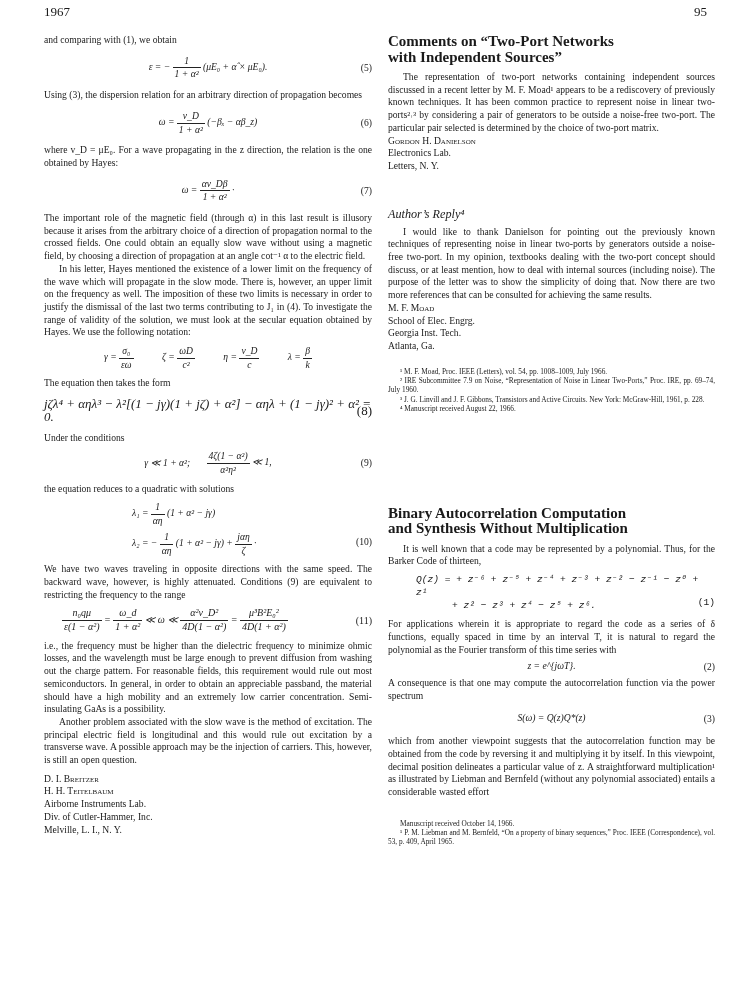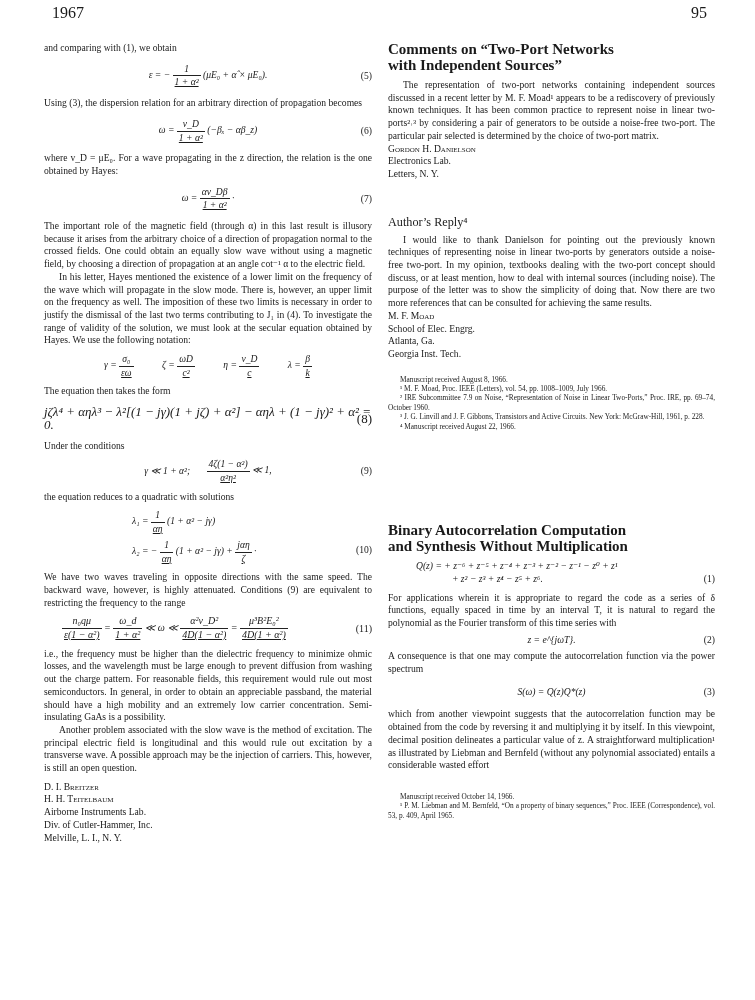--- a/index.html
+++ b/index.html
@@ -1,35 +1,35 @@
 <!DOCTYPE html>
 <html><head>
 <meta charset="utf-8">
 <style>
   html,body{margin:0;padding:0;background:#ffffff;}
   body{width:755px;height:1000px;position:relative;overflow:hidden;
        font-family:"Liberation Serif","DejaVu Serif",serif;color:#1a1a1a;}
-  .hdr{position:absolute;top:4px;left:52px;right:44px;height:14px;font-size:16px;}
+  .hdr{position:absolute;top:4px;left:44px;right:44px;height:14px;font-size:13px;}
   .hdr .l{position:absolute;left:0;top:0;}
   .hdr .c{position:absolute;left:0;right:0;text-align:center;letter-spacing:.3px;}
   .hdr .r{position:absolute;right:4px;top:0;}
-  .col{position:absolute;font-size:9.6px;line-height:12.7px;text-align:justify;margin-top:8px;}
+  .col{position:absolute;font-size:9.6px;line-height:12.7px;text-align:justify;}
   .left{left:44px;top:34px;width:328px;}
   .right{left:388px;top:34px;width:327px;}
   p{margin:0;}
   .ind{text-indent:15px;}
   .eq{position:relative;height:auto;margin:6px 0;text-align:center;font-style:italic;}
   .eq .num{position:absolute;right:0;top:50%;transform:translateY(-50%);font-style:normal;}
   .frac{display:inline-block;vertical-align:middle;text-align:center;}
   .frac .n{display:block;border-bottom:1px solid #222;padding:0 2px;}
-  .frac .d{display:block;padding:0 2px;text-decoration:underline;}
+  .frac .d{display:block;padding:0 2px;}
   .sig{text-align:left;line-height:12.7px;}
   .sc{font-variant:small-caps;}
   .title{font-weight:bold;font-size:15px;line-height:15.5px;text-align:left;margin:0 0 6px 0;}
-  .ititle{font-size:12.2px;line-height:15px;text-align:left;margin:0 0 4px 0;}
+  .ititle{font-style:italic;font-size:12.2px;line-height:15px;text-align:left;margin:0 0 4px 0;}
   .fn{font-size:7.3px;line-height:9.4px;}
   .fn p{text-indent:12px;}
   .polyl{text-align:left;font-style:italic;padding-left:28px;}
 </style>
 </head>
 <body>
 
 <div class="hdr">
   <span class="l">1967</span>
   <span class="r">95</span>
@@ -137,35 +137,35 @@
     <div class="sc">Gordon H. Danielson</div>
     <div>Electronics Lab.</div>
     <div>Letters, N. Y.</div>
   </div>
 
   <div class="ititle" style="margin-top:34px;">Author’s Reply⁴</div>
   <p class="ind">I would like to thank Danielson for pointing out the previously known techniques of representing noise in linear two-ports by generators outside a noise-free two-port. In my opinion, textbooks dealing with the two-port concept should discuss, or at least mention, how to deal with internal sources (including noise). The purpose of the letter was to show the simplicity of doing that. Now there are two more references that can be consulted for achieving the same results.</p>
   <div class="sig">
     <div class="sc">M. F. Moad</div>
     <div>School of Elec. Engrg.</div>
+    <div>Georgia Inst. Tech.</div>
     <div>Atlanta, Ga.</div>
-    <div>Georgia Inst. Tech.</div>
   </div>
 
   <div class="fn" style="margin-top:14px;">
-    <p>Manuscript received August 8, 1966.</p>
     <p>¹ M. F. Moad, Proc. IEEE (Letters), vol. 54, pp. 1008–1009, July 1966.</p>
-    <p>² IRE Subcommittee 7.9 on Noise, “Representation of Noise in Linear Two-Ports,” Proc. IRE, pp. 69–74, October 1960.</p>
+    <p>² IRE Subcommittee 7.9 on Noise, “Representation of Noise in Linear Two-Ports,” Proc. IRE, pp. 69–74, July 1960.</p>
     <p>³ J. G. Linvill and J. F. Gibbons, Transistors and Active Circuits. New York: McGraw-Hill, 1961, p. 228.</p>
     <p>⁴ Manuscript received August 22, 1966.</p>
   </div>
 
   <div class="title" style="margin-top:92px;width:240px;">Binary Autocorrelation Computation and Synthesis Without Multiplication</div>
+  <p class="ind">It is well known that a code may be represented by a polynomial. Thus, for the Barker Code of thirteen,</p>
 
-  <div class="eq" style="margin:6px 0;">
+  <div class="eq" style="margin:6px 0;font-family:Liberation Mono, monospace;">
     <div class="polyl">Q(z) = + z⁻⁶ + z⁻⁵ + z⁻⁴ + z⁻³ + z⁻² − z⁻¹ − z⁰ + z¹</div>
     <div class="polyl" style="padding-left:64px;">+ z² − z³ + z⁴ − z⁵ + z⁶.</div>
     <span class="num" style="top:75%">(1)</span>
   </div>
 
   <p>For applications wherein it is appropriate to regard the code as a series of δ functions, equally spaced in time by an interval T, it is natural to regard the polynomial as the Fourier transform of this time series with</p>
   <div class="eq" style="margin:4px 0;">
     <span>z = e^{jωT}.</span>
     <span class="num">(2)</span>
   </div>

